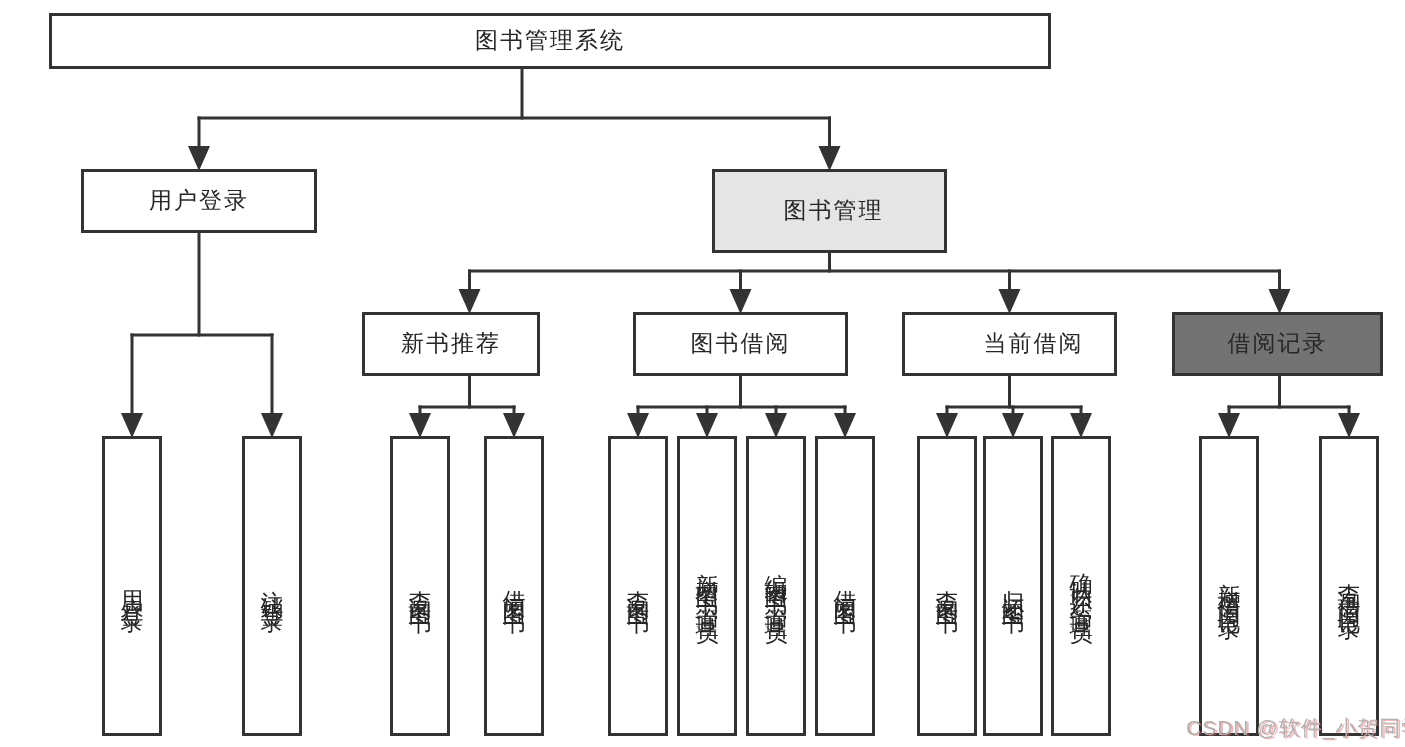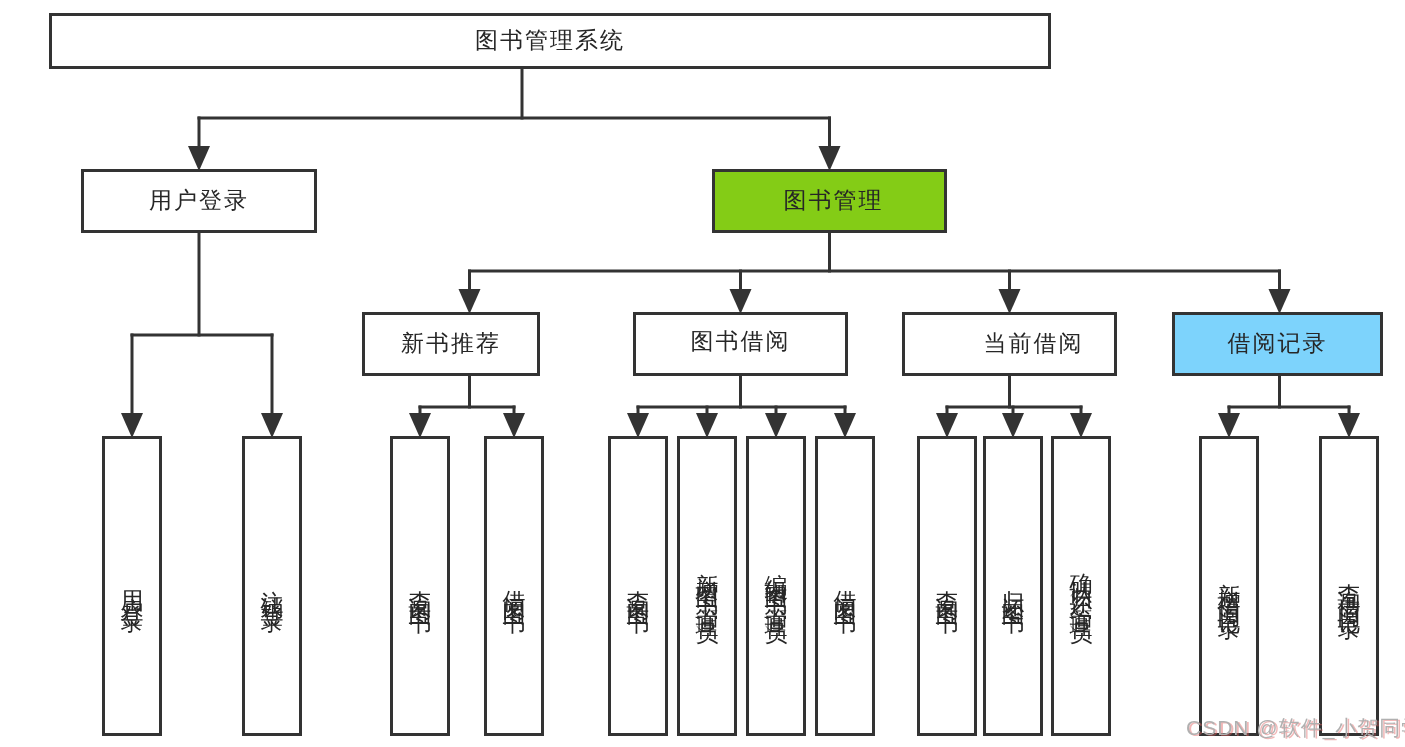--- a/index.html
+++ b/index.html
@@ -85,33 +85,33 @@
       <line x1="1349" y1="407" x2="1349" y2="415" stroke="#333333" stroke-width="3" stroke-linecap="square"></line>
       <polygon points="1338,413 1360,413 1349,438" fill="#333333"></polygon>
     </svg>
   <div class="watermark" style="left: 1186px; top: 714px;">CSDN @软件_小贺同学</div>
 <div class="node h" style="left: 5px; top: 13px; width: 1002px; height: 56px; border-color: rgb(51, 51, 51); background: rgb(255, 255, 255); margin-left: 44px;">
       <span>图书管理系统</span>
     </div>
     <div class="node h" style="left: 81px; top: 169px; width: 236px; height: 64px; border-color: rgb(51, 51, 51); background: rgb(255, 255, 255);">
       <span>用户登录</span>
     </div>
-    <div class="node h" style="left: 712px; top: 169px; width: 235px; height: 64px; border-color: rgb(51, 51, 51); background: #84cc16; padding-left: 8px;">
+    <div class="node h" style="left: 712px; top: 169px; width: 235px; height: 84px; border-color: rgb(51, 51, 51); background: #e5e5e5; padding-left: 8px;">
       <span>图书管理</span>
     </div>
     <div class="node h" style="left: 362px; top: 312px; width: 178px; height: 64px; border-color: rgb(51, 51, 51); background: rgb(255, 255, 255);">
       <span>新书推荐</span>
     </div>
-    <div class="node h" style="left: 633px; top: 312px; width: 215px; height: 64px; border-color: rgb(51, 51, 51); background: rgb(255, 255, 255); font-family: Liberation Mono, monospace;">
+    <div class="node h" style="left: 633px; top: 312px; width: 215px; height: 64px; border-color: rgb(51, 51, 51); background: rgb(255, 255, 255);">
       <span>图书借阅</span>
     </div>
     <div class="node h" style="left: 902px; top: 312px; width: 215px; height: 64px; border-color: rgb(51, 51, 51); background: rgb(255, 255, 255); padding-left: 48px;">
       <span>当前借阅</span>
     </div>
-    <div class="node h" style="left: 1172px; top: 312px; width: 211px; height: 64px; border-color: rgb(51, 51, 51); background: #7dd3fc;">
+    <div class="node h" style="left: 1172px; top: 312px; width: 211px; height: 64px; border-color: rgb(51, 51, 51); background: #737373;">
       <span>借阅记录</span>
     </div>
     <div class="node v" style="left: 102px; top: 436px; width: 60px; height: 300px; border-color: rgb(51, 51, 51); background: rgb(255, 255, 255);">
       <span>用户登录</span>
     </div>
     <div class="node v" style="left: 242px; top: 436px; width: 60px; height: 300px; border-color: rgb(51, 51, 51); background: rgb(255, 255, 255);">
       <span>注销登录</span>
     </div>
     <div class="node v" style="left: 390px; top: 436px; width: 60px; height: 300px; border-color: rgb(51, 51, 51); background: rgb(255, 255, 255);">
       <span>查询图书</span>

